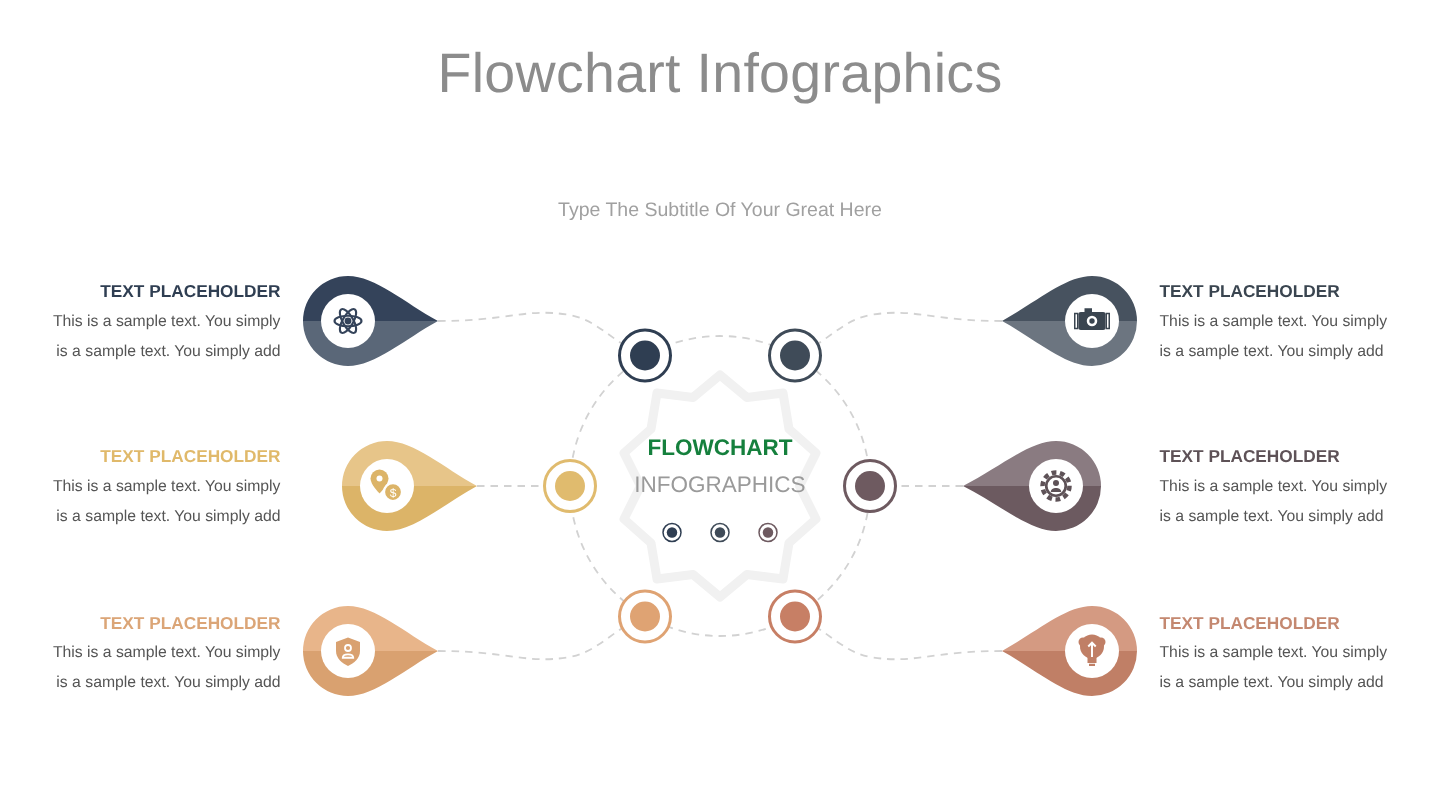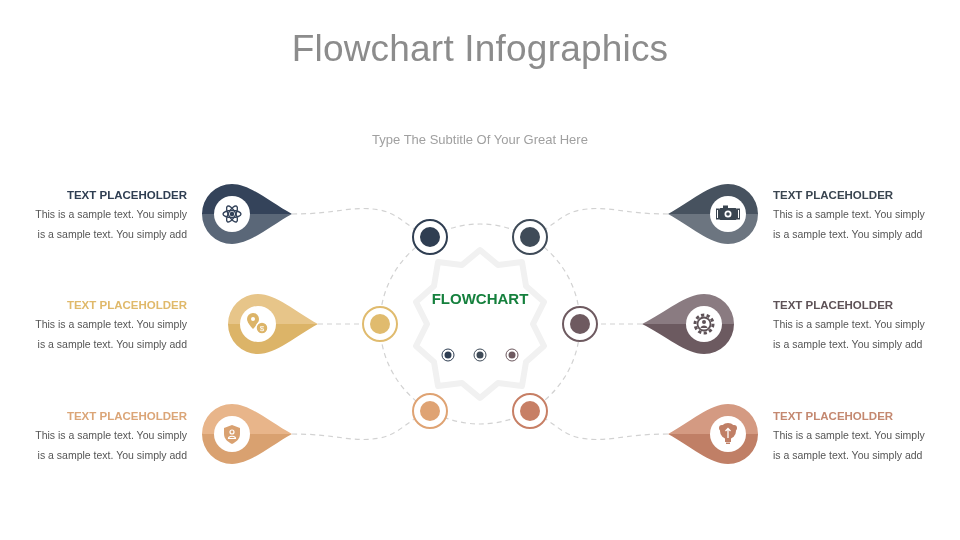--- a/index.html
+++ b/index.html
@@ -175,20 +175,21 @@
       <circle cx="734" cy="428" r="3" fill="#c07f66"></circle>
       <rect x="725" y="437" width="6" height="5" fill="#c07f66"></rect>
       <rect x="726" y="442.5" width="4" height="1.5" fill="#c07f66"></rect>
       <path d="M728 438 L 728 429 M725.5 431 L 728 428.5 L 730.5 431" stroke="#fff" stroke-width="1.3" fill="none"></path>
     </g>
   </g>
 </svg>
 
 <div class="center-title">
   <div class="t1">FLOWCHART</div>
+  <div class="t2">INFOGRAPHICS</div>
 </div>
 
 <div class="txt left" style="left:-13px; top:186px;">
   <div class="h" style="color:#2f3e52">TEXT PLACEHOLDER</div>
   <div>This is a sample text. You simply</div>
   <div>is a sample text. You simply add</div>
 </div>
 <div class="txt left" style="left:-13px; top:296px;">
   <div class="h" style="color:#e0b96a">TEXT PLACEHOLDER</div>
   <div>This is a sample text. You simply</div>

